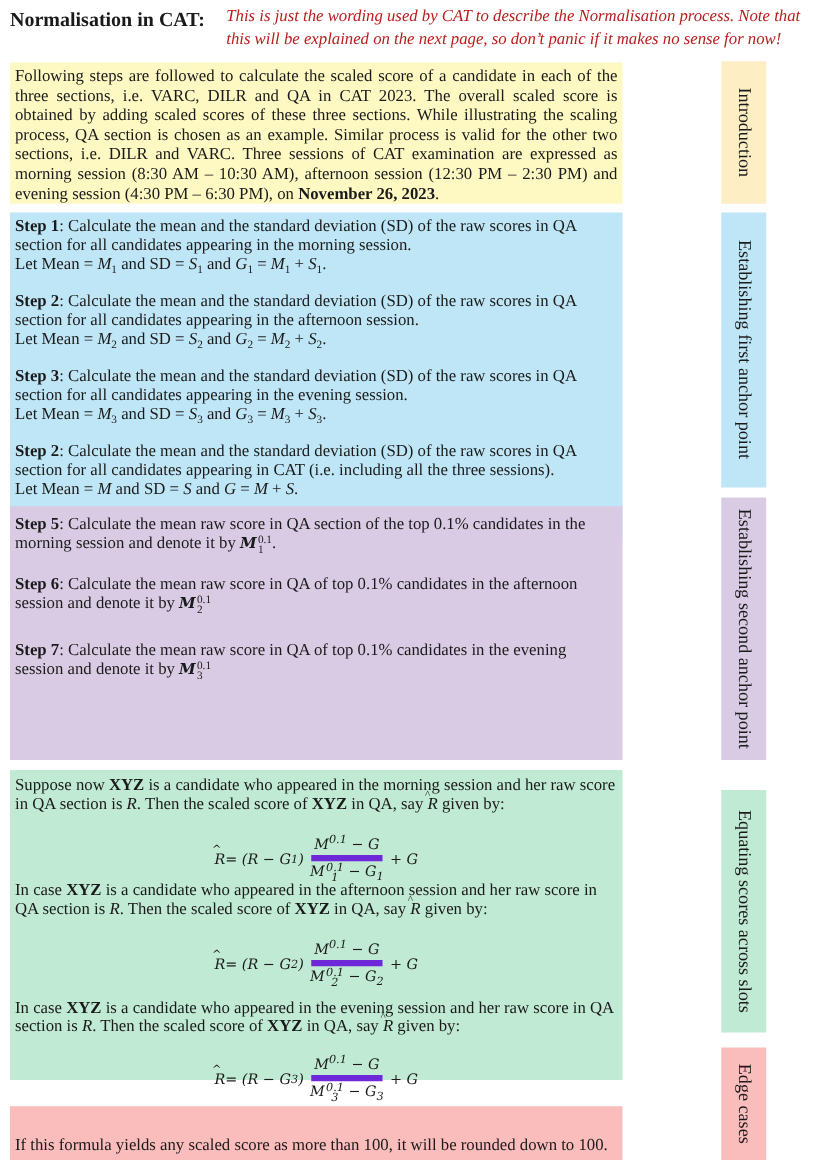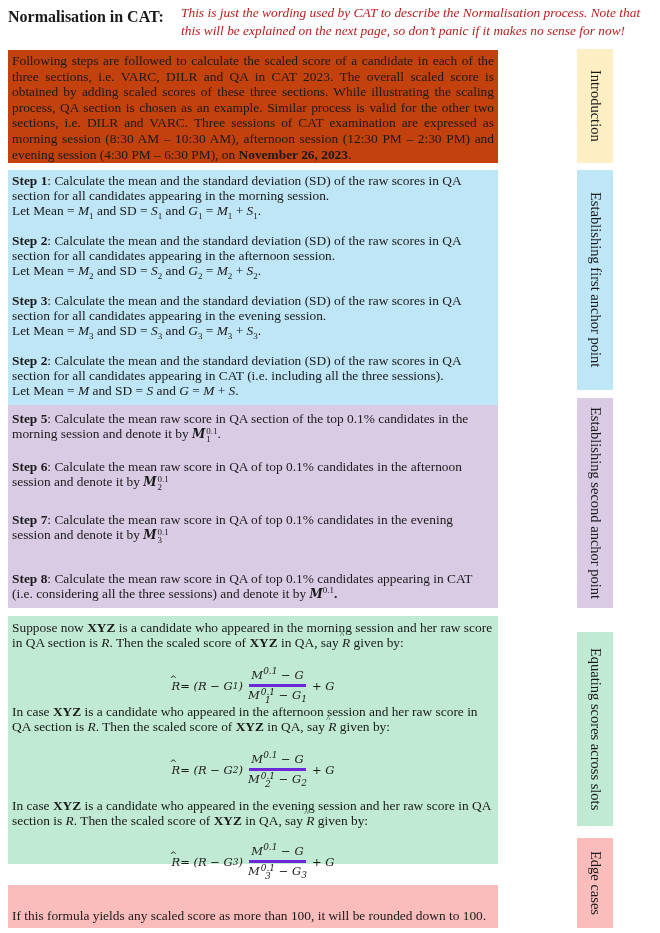--- a/index.html
+++ b/index.html
@@ -3,36 +3,36 @@
 <meta charset="utf-8">
 <style>
   html, body { margin: 0; padding: 0; background: #ffffff; }
   body { width: 660px; height: 933px; position: relative; overflow: hidden;
          font-family: "Liberation Serif", "DejaVu Serif", serif; color: #1a1a1a; }
   .title { position: absolute; left: 8px; top: 8px; font-weight: bold; font-size: 16px; }
   .note { position: absolute; left: 181px; top: 4px; width: 470px; font-style: italic;
           color: #b91c1c; font-size: 13.4px; line-height: 18px; }
   .box { position: absolute; left: 8px; width: 490px; box-sizing: border-box; padding: 3px 4px;
          font-size: 13.4px; line-height: 15.2px; }
-  .intro { top: 50px; height: 113px; background: #c2410c; text-align: justify; line-height: 15.6px; }
+  .intro { top: 50px; height: 113px; background: #fef9c3; text-align: justify; line-height: 15.6px; }
   .blue { top: 170px; height: 264px; background: #bfe6f6; }
   .purple { top: 405px; height: 203px; background: #dacbe5; padding-left: 28px; }
   .green { top: 616px; height: 248px; background: #c0ead4; }
   .pink { top: 885px; height: 43px; background: #fbbcbc; }
   .step { position: absolute; left: 4px; right: 4px; }
   .step b { font-weight: bold; }
   .mi { font-style: italic; }
   sub, sup { font-size: 9px; line-height: 0; }
   .bm { font-weight: bold; font-style: italic; font-family: "DejaVu Serif", serif; font-size: 12px; }
   .supsub { display: inline-block; vertical-align: -4px; line-height: 8px; font-size: 9px; margin-left: 1px; }
   .supsub span { display: block; }
   .formula { position: absolute; left: 0; right: 0; text-align: center; font-family: "DejaVu Serif", serif;
              font-style: italic; font-size: 11.5px; display: flex; justify-content: center; align-items: center; }
   .frac { display: inline-flex; flex-direction: column; align-items: center; margin: 0 3px; }
-  .frac .num { border-bottom: 3px solid #6d28d9; padding: 0 2px 1px 2px; }
+  .frac .num { border-bottom: 5px solid #6d28d9; padding: 0 2px 1px 2px; }
   .frac .den { padding: 1px 2px 0 2px; }
   .hat { position: relative; }
   .hat::before { content: "^"; position: absolute; left: -2px; top: -7px; font-size: 9px; font-style: normal; }
   .side { position: absolute; left: 577px; width: 36px; display: flex; align-items: center;
           justify-content: center; font-size: 14.5px; }
   .side span { writing-mode: vertical-rl; white-space: nowrap; }
   .s-intro { top: 49px; height: 114px; background: #fdeec4; }
   .s-first { top: 170px; height: 220px; background: #bfe6f6; }
   .s-second { top: 398px; height: 210px; background: #dacbe5; }
   .s-equate { top: 632px; height: 194px; background: #c0ead4; }
@@ -71,23 +71,20 @@
 
 <div class="box purple">
   <div class="step" style="top:6px">
     <b>Step 5</b><span>: Calculate the mean raw score in QA section of the top 0.1% candidates in the morning session and denote it by </span><span class="bm">M</span><span class="supsub"><span>0.1</span><span>1</span></span><span>.</span>
   </div>
   <div class="step" style="top:54px">
     <b>Step 6</b><span>: Calculate the mean raw score in QA of top 0.1% candidates in the afternoon session and denote it by </span><span class="bm">M</span><span class="supsub"><span>0.1</span><span>2</span></span>
   </div>
   <div class="step" style="top:107px">
     <b>Step 7</b><span>: Calculate the mean raw score in QA of top 0.1% candidates in the evening session and denote it by </span><span class="bm">M</span><span class="supsub"><span>0.1</span><span>3</span></span>
-  </div>
-  <div class="step" style="top:166px">
-    <b>Step 8</b><span>: Calculate the mean raw score in QA of top 0.1% candidates appearing in CAT (i.e. considering all the three sessions) and denote it by </span><span class="bm">M</span><sup>0.1</sup><b>.</b>
   </div>
 </div>
 
 <div class="box green">
   <div class="step" style="top:4px">
     <span>Suppose now </span><b>XYZ</b><span> is a candidate who appeared in the morning session and her raw score in QA section is </span><span class="mi">R</span><span>. Then the scaled score of </span><b>XYZ</b><span> in QA, say </span><span class="mi hat">R</span><span> given by:</span>
   </div>
   <div class="formula" style="top:52px">
     <span class="hat">R</span>
       <span> = (R − G</span>

